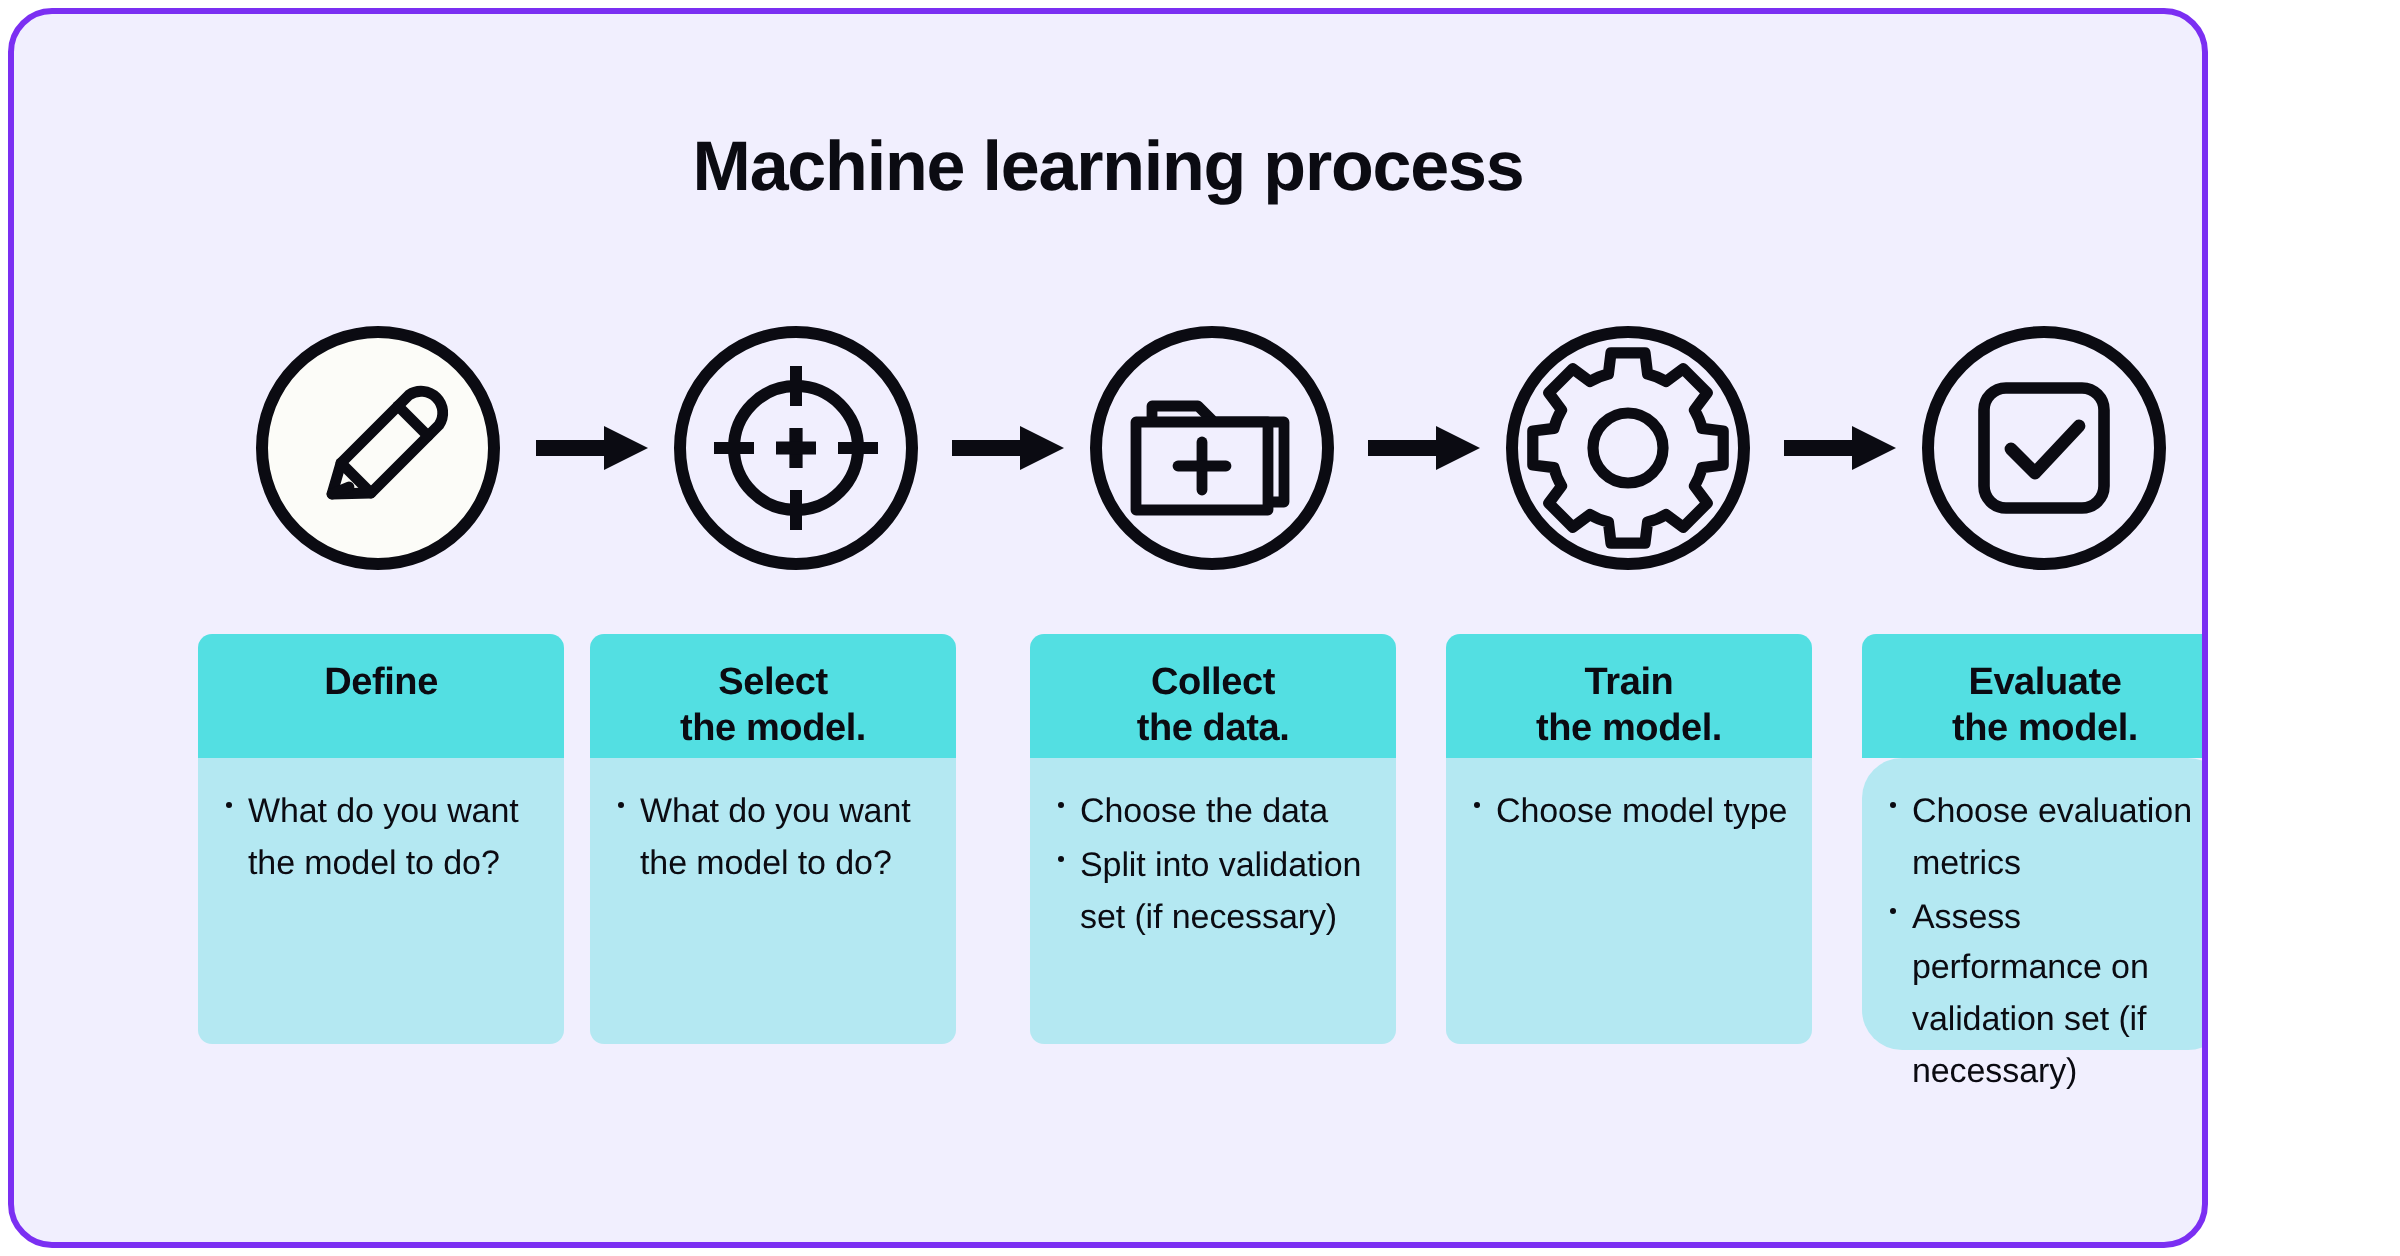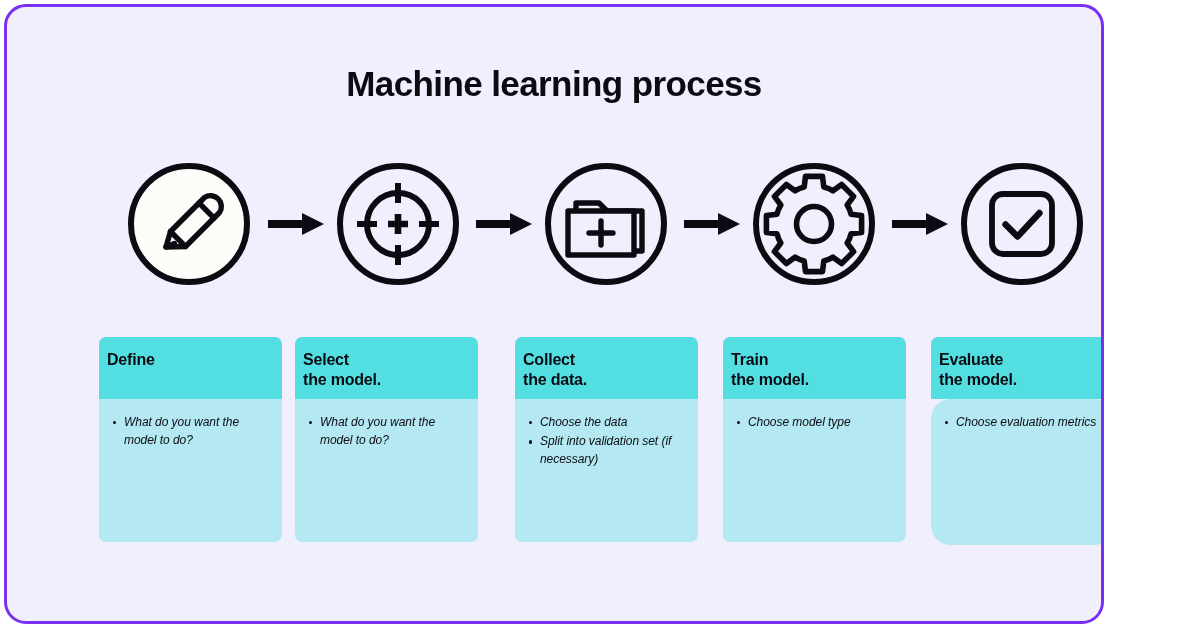--- a/index.html
+++ b/index.html
@@ -90,53 +90,52 @@
   .c0 { left: 0px; }
   .c1 { left: 196px; }
   .c2 { left: 416px; }
   .c3 { left: 624px; }
   .c4 { left: 832px; }
 
   .card-head {
     background: #53DFE2;
     border-radius: 7px 7px 0 0;
     padding: 13px 8px 13px 8px;
-    font-size: 16px;
+    text-align: center;
+    font-size: 19px;
     font-weight: bold;
     line-height: 1.22;
     color: #0B0B12;
     letter-spacing: -0.2px;
     box-sizing: border-box;
     height: 62px;
-    margin-top: 20px;
   }
   .card-head .l2 { display: block; }
 
   .card-body {
     background: #B4E8F2;
     border-radius: 0 0 7px 7px;
     box-sizing: border-box;
     padding: 14px 10px 14px 8px;
     height: 143px;
   }
   .card.tall .card-body { height: 146px; border-radius: 20px; }
 
   .card-body ul {
     margin: 0;
     padding: 0 0 0 17px;
     list-style: none;
   }
   .card-body li {
     position: relative;
-    font-size: 12px;
+    font-size: 17px;
     line-height: 1.52;
     color: #0B0B12;
     margin-bottom: 1px;
     letter-spacing: -0.05px;
-    font-style: italic;
   }
   .card-body li::before {
     content: "";
     position: absolute;
     left: -11px;
     top: 8px;
     width: 3.4px;
     height: 3.4px;
     border-radius: 50%;
     background: #0B0B12;
@@ -296,19 +295,20 @@
     </div>
 
     <div class="card c4 tall">
       <div class="card-head">
         <span>Evaluate</span>
         <span class="l2">the model.</span>
       </div>
       <div class="card-body">
         <ul>
           <li>Choose evaluation metrics</li>
+          <li>Assess performance on validation set (if necessary)</li>
         </ul>
       </div>
     </div>
 
   </div>
 
 </div>
 
 </body></html>

